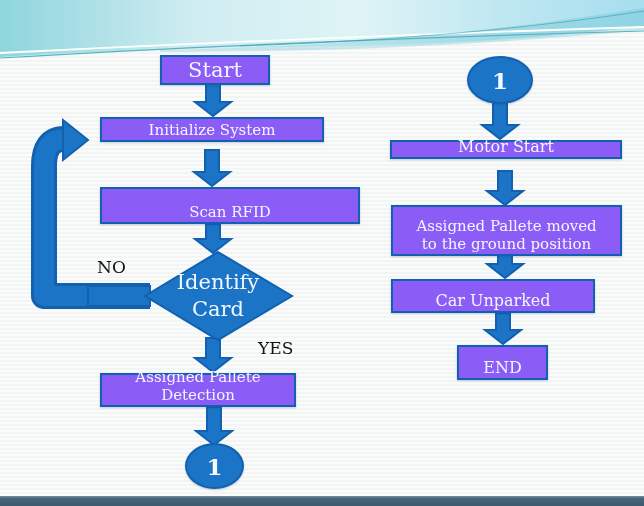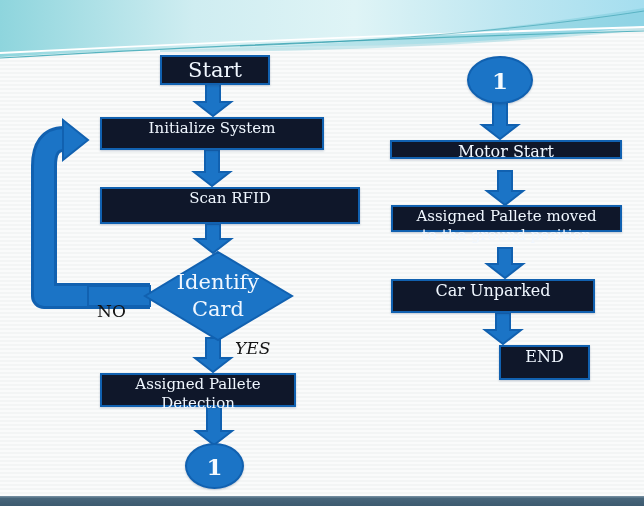--- a/index.html
+++ b/index.html
@@ -10,22 +10,22 @@
   }
   .stage{position:absolute;left:0;top:0;width:644px;height:506px;}
   svg.layer{position:absolute;left:0;top:0;}
   .slide-title{
     position:absolute;left:24px;top:2px;z-index:6;
     font-family:"Liberation Sans", sans-serif;
     font-size:32px;font-weight:400;letter-spacing:1px;color:#1c5a78;
   }
   .fbox{
     position:absolute;z-index:5;
-    background:#0f172a;border:2px solid #1161b0;box-sizing:border-box;
-    color:#f0f7ff;display:flex;align-items:flex-start;justify-content:center;
+    background:#8b5cf6;border:2px solid #1161b0;box-sizing:border-box;
+    color:#f0f7ff;display:flex;align-items:flex-end;justify-content:center;
     text-align:center;font-size:15px;line-height:1.25;
     box-shadow:0 1px 2px rgba(30,60,100,0.25);
   }
   .fbox .wrapspan{display:block;margin:0 auto;}
   .fcircle{
     position:absolute;z-index:5;border-radius:50%;
     background:#1b74c6;border:2px solid #1161b0;box-sizing:border-box;
     color:#f6fbff;display:flex;align-items:center;justify-content:center;
     font-size:23px;font-weight:bold;
     box-shadow:0 1px 2px rgba(30,60,100,0.25);
@@ -86,56 +86,56 @@
     <polygon points="496,313 510,313 510,330 521,330 503,344 485,330 496,330" fill="#1b74c6" stroke="#1161b0" stroke-width="2"></polygon>
 
     <polygon points="218,252 292,296 218,340 145,296" fill="#1b74c6" stroke="#1161b0" stroke-width="2"></polygon>
   </svg>
 
 
   <div class="fbox" style="left:160px;top:55px;width:110px;height:30px;font-size:21px;">
     <span>Start</span>
   </div>
 
-  <div class="fbox" style="left:100px;top:117px;width:224px;height:33px;">
+  <div class="fbox" style="left:100px;top:117px;width:224px;height:25px;">
     <span>Initialize System</span>
   </div>
 
   <div class="fbox" style="left:100px;top:187px;width:260px;height:37px;">
     <span>Scan RFID</span>
   </div>
 
   <div class="diamond-label" style="left:176px;top:270px;width:84px;height:52px;">Identify Card</div>
 
-  <div class="branch-label" style="left:97px;top:257px;margin-top:44px;">NO</div>
-  <div class="branch-label" style="left:235px;top:338px;font-style:italic;">YES</div>
+  <div class="branch-label" style="left:97px;top:257px;">NO</div>
+  <div class="branch-label" style="left:258px;top:338px;">YES</div>
 
   <div class="fbox" style="left:100px;top:373px;width:196px;height:34px;">
     <span>Assigned Pallete Detection</span>
   </div>
 
   <div class="fcircle" style="left:185px;top:443px;width:59px;height:46px;">
     <span>1</span>
   </div>
 
   <div class="fcircle" style="left:467px;top:56px;width:66px;height:48px;">
     <span>1</span>
   </div>
 
   <div class="fbox" style="left:390px;top:140px;width:232px;height:19px;font-size:16px;">
     <span>Motor Start</span>
   </div>
 
-  <div class="fbox" style="left:391px;top:205px;width:231px;height:27px;">
+  <div class="fbox" style="left:391px;top:205px;width:231px;height:51px;">
     <span class="wrapspan" style="width:200px;">Assigned Pallete moved to the ground position</span>
   </div>
 
   <div class="fbox" style="left:391px;top:279px;width:204px;height:34px;font-size:16px;">
     <span>Car Unparked</span>
   </div>
 
-  <div class="fbox" style="left:457px;top:345px;width:91px;height:35px;font-size:16px;margin-left:42px;">
+  <div class="fbox" style="left:457px;top:345px;width:91px;height:35px;font-size:16px;">
     <span>END</span>
   </div>
 
   <div class="bottom-bar"></div>
 
 </div>
 
 </body></html>

